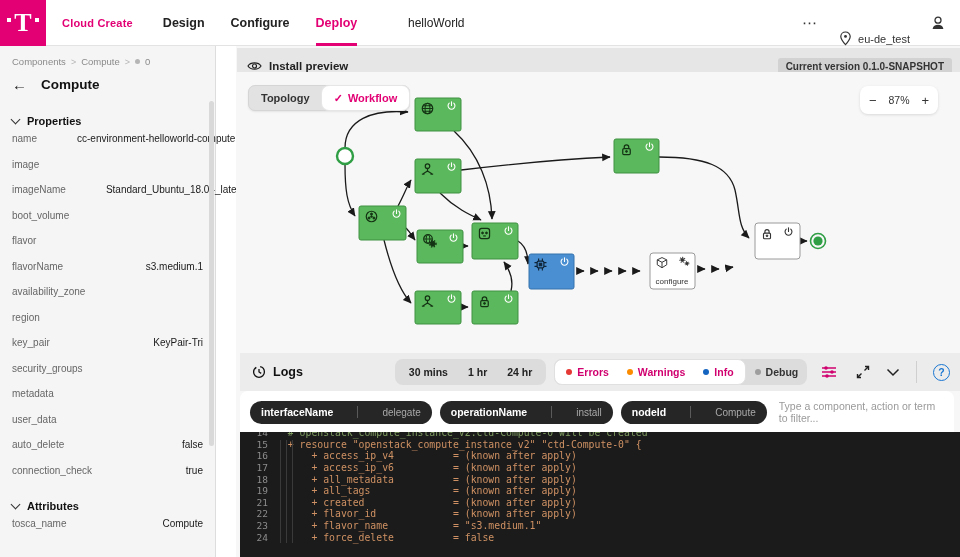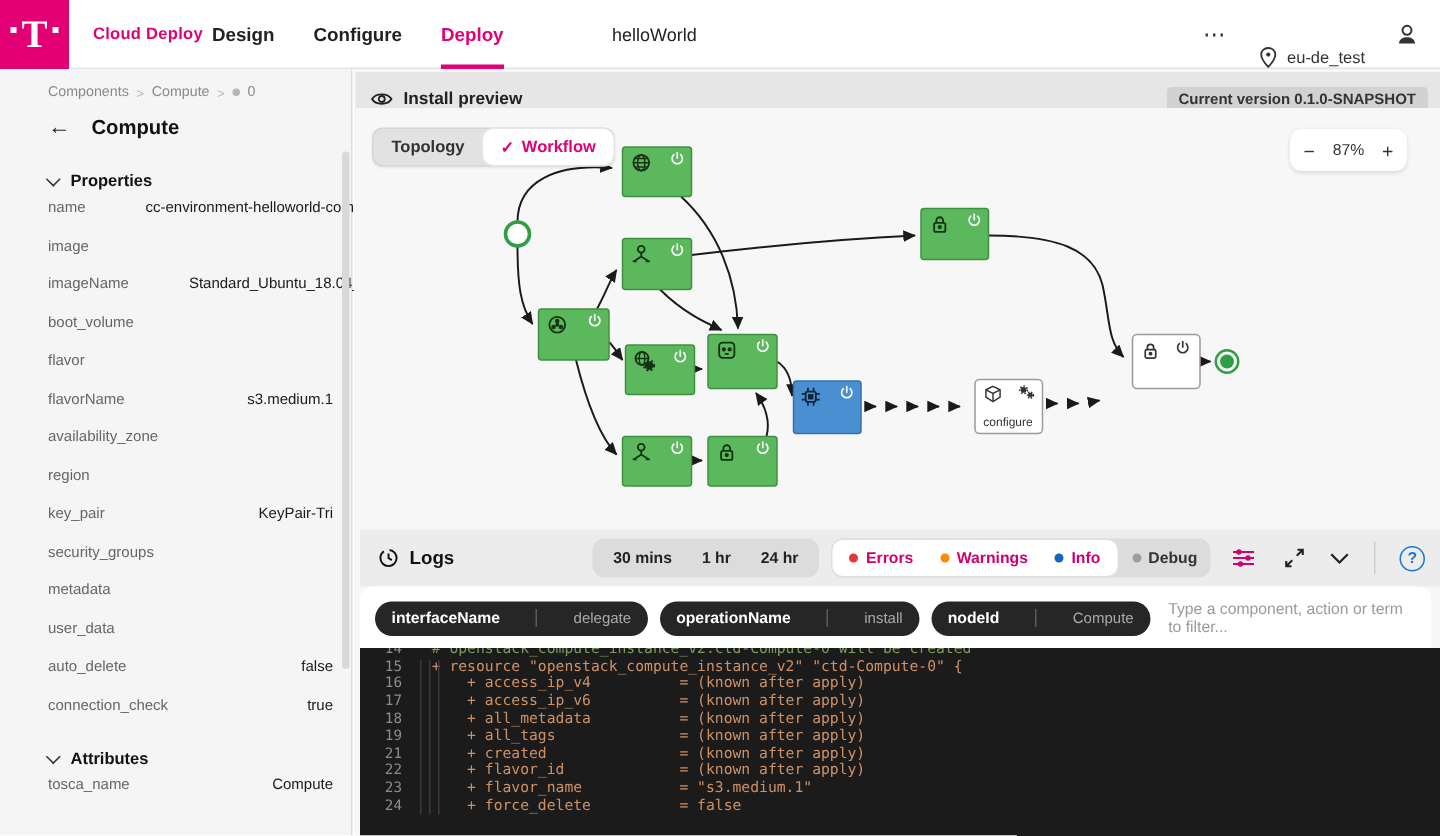--- a/index.html
+++ b/index.html
@@ -5,32 +5,32 @@
   * { margin:0; padding:0; box-sizing:border-box; }
   html,body { width:960px; height:557px; background:#fff; font-family:"Liberation Sans", sans-serif; overflow:hidden; }
   .stage { position:relative; width:960px; height:557px; background:#fff; }
 
   
   .topbar { position:absolute; left:0; top:0; width:960px; height:46px; background:#fff; border-bottom:1px solid #e3e3e3; display:flex; align-items:center; }
   .tlogo { width:46px; height:46px; background:#e20074; color:#fff; display:flex; align-items:center; justify-content:center; gap:3px; flex:0 0 auto; }
   .tlogo .bar { width:4px; height:4px; background:#fff; margin-top:-6px; }
   .tlogo .tee { font-family:"Liberation Serif", serif; font-size:26px; font-weight:bold; line-height:1; }
   .brand { color:#e20074; font-weight:bold; font-size:11px; margin-left:16px; letter-spacing:.2px; }
-  .nav { display:flex; align-items:center; height:46px; margin-left:6px; gap:26px; }
+  .nav { display:flex; align-items:center; height:46px; margin-left:30px; gap:26px; }
   .nav-item { font-size:12.5px; font-weight:bold; color:#222; height:46px; display:flex; align-items:center; position:relative; cursor:pointer; }
   .nav-item.active { color:#e20074; }
   .nav-item.active::after { content:""; position:absolute; left:0; right:0; bottom:0; height:3px; background:#e20074; }
   .project { position:absolute; left:408px; font-size:12px; color:#222; }
   .top-right { position:absolute; right:14px; display:flex; align-items:center; gap:20px; }
   .more { font-size:15px; color:#333; letter-spacing:2px; cursor:pointer; }
   .regionsel { display:flex; align-items:center; gap:6px; font-size:11px; color:#333; cursor:pointer;margin-top:32px; }
   .iconsvg { display:inline-block; vertical-align:middle; }
 
   
-  .sidebar { position:absolute; left:0; top:46px; width:235px; height:511px; background:#f5f5f5; border-right:1px solid #ddd; padding:8px 12px 0 32px; }
+  .sidebar { position:absolute; left:0; top:46px; width:216px; height:511px; background:#f5f5f5; border-right:1px solid #ddd; padding:8px 12px 0 12px; }
   .sb-scroll { position:absolute; right:1px; top:55px; width:5px; height:345px; background:#d9d9d9; border-radius:3px; }
   .breadcrumb { font-size:9.5px; color:#8a8a8a; display:flex; align-items:center; gap:5px; margin-top:2px; }
   .breadcrumb .sep { color:#b5b5b5; font-size:9px; }
   .breadcrumb .dot { width:5px; height:5px; border-radius:50%; background:#b5b5b5; display:inline-block; }
   .sb-title-row { display:flex; align-items:center; gap:14px; margin-top:9px; }
   .back-arrow { font-size:15px; color:#222; cursor:pointer; }
   .sb-title { font-size:13.5px; font-weight:bold; color:#111; }
   .section-hd { display:flex; align-items:center; gap:8px; margin-top:22px; cursor:pointer; }
   .chev { width:7px; height:7px; border-right:1.5px solid #333; border-bottom:1.5px solid #333; transform:rotate(45deg); margin-top:-3px; }
   .section-hd span { font-size:11px; font-weight:bold; color:#111; }
@@ -92,21 +92,21 @@
 <body>
 
 <div class="stage">
 
   <div class="topbar">
     <div class="tlogo">
       <span class="bar"></span>
       <span class="tee">T</span>
       <span class="bar"></span>
     </div>
-    <span class="brand">Cloud Deploy</span>
+    <span class="brand">Cloud Create</span>
     <div class="nav">
       <div class="nav-item">Design</div>
       <div class="nav-item">Configure</div>
       <div class="nav-item active">Deploy</div>
     </div>
     <span class="project">helloWorld</span>
     <div class="top-right">
       <span class="more">⋯</span>
       <span class="regionsel">
         <svg class="iconsvg" width="13" height="15" viewBox="0 0 13 15">

